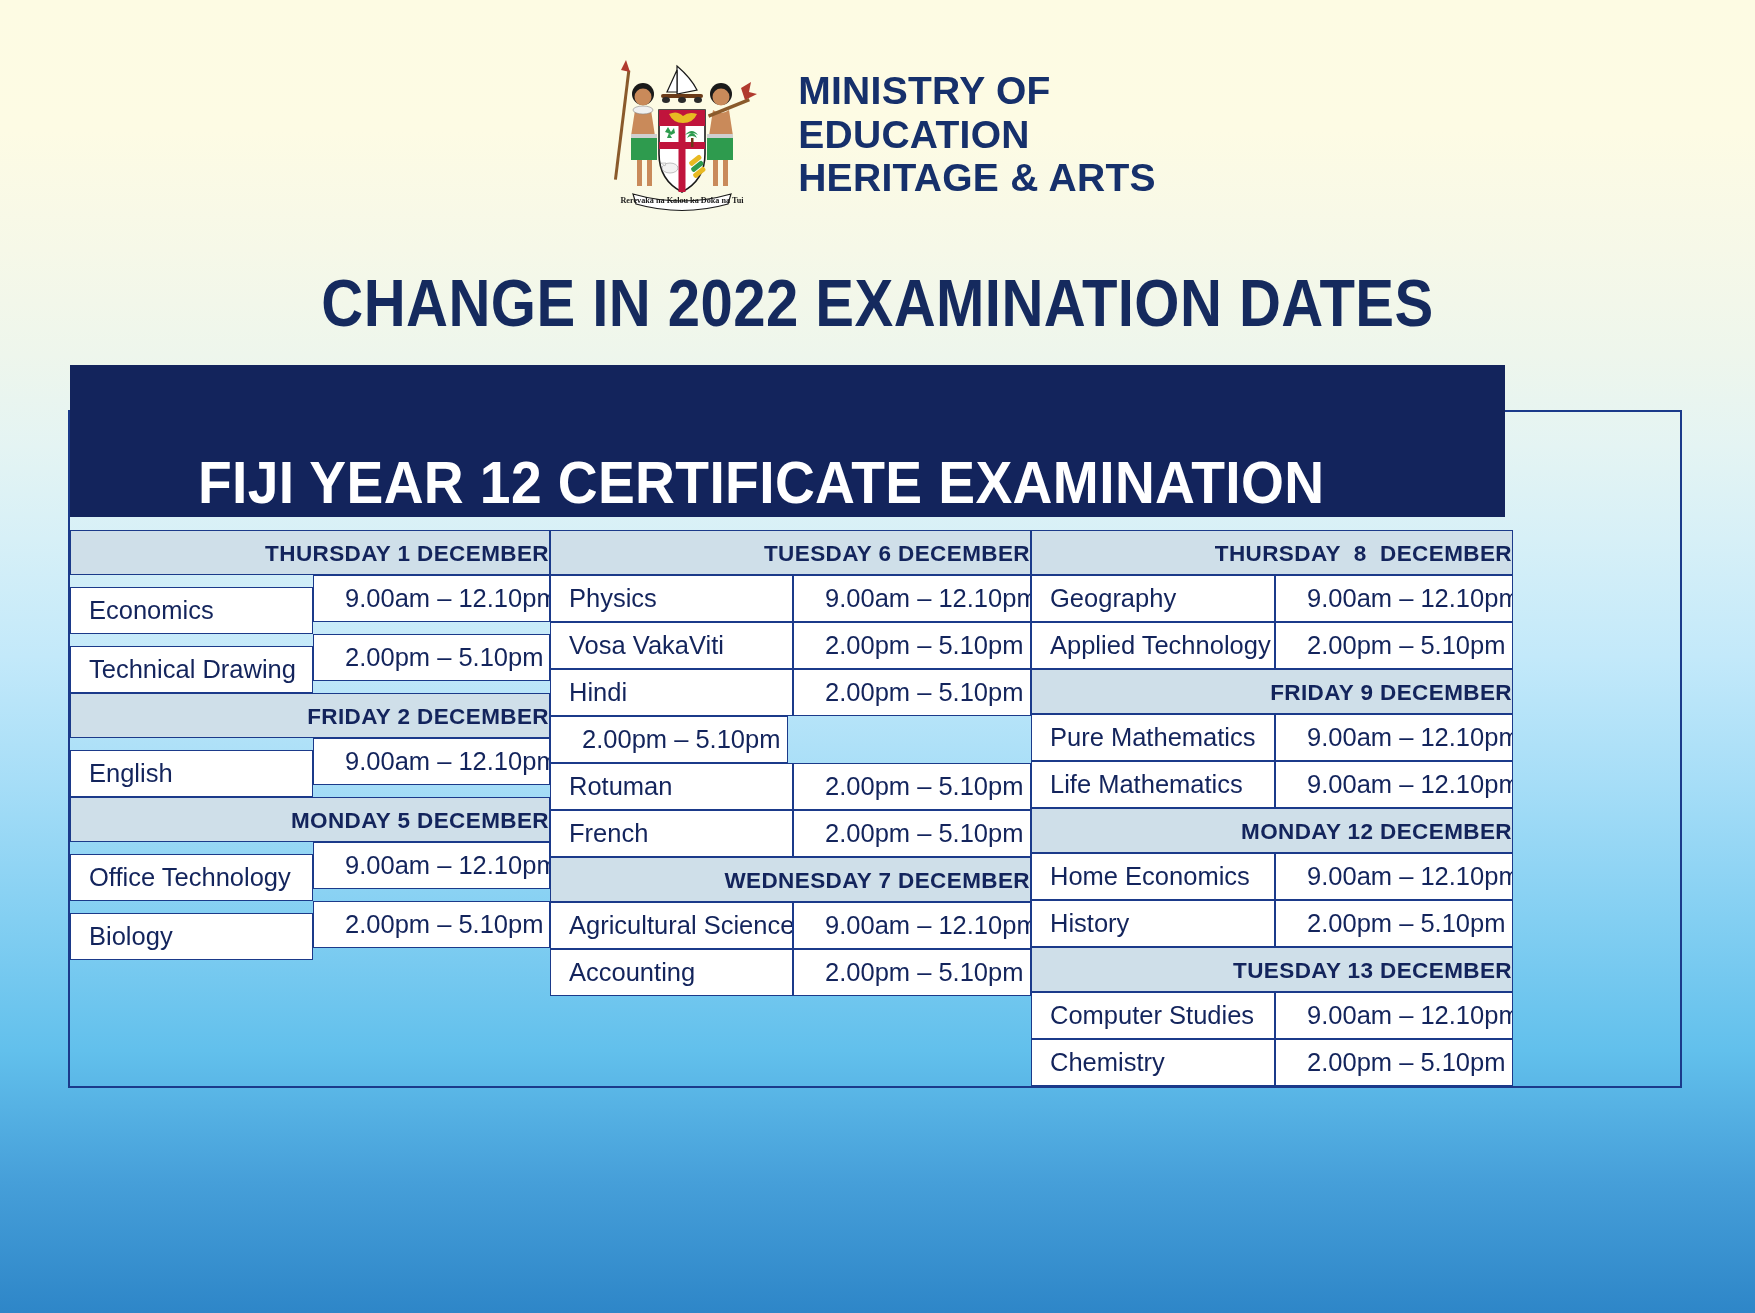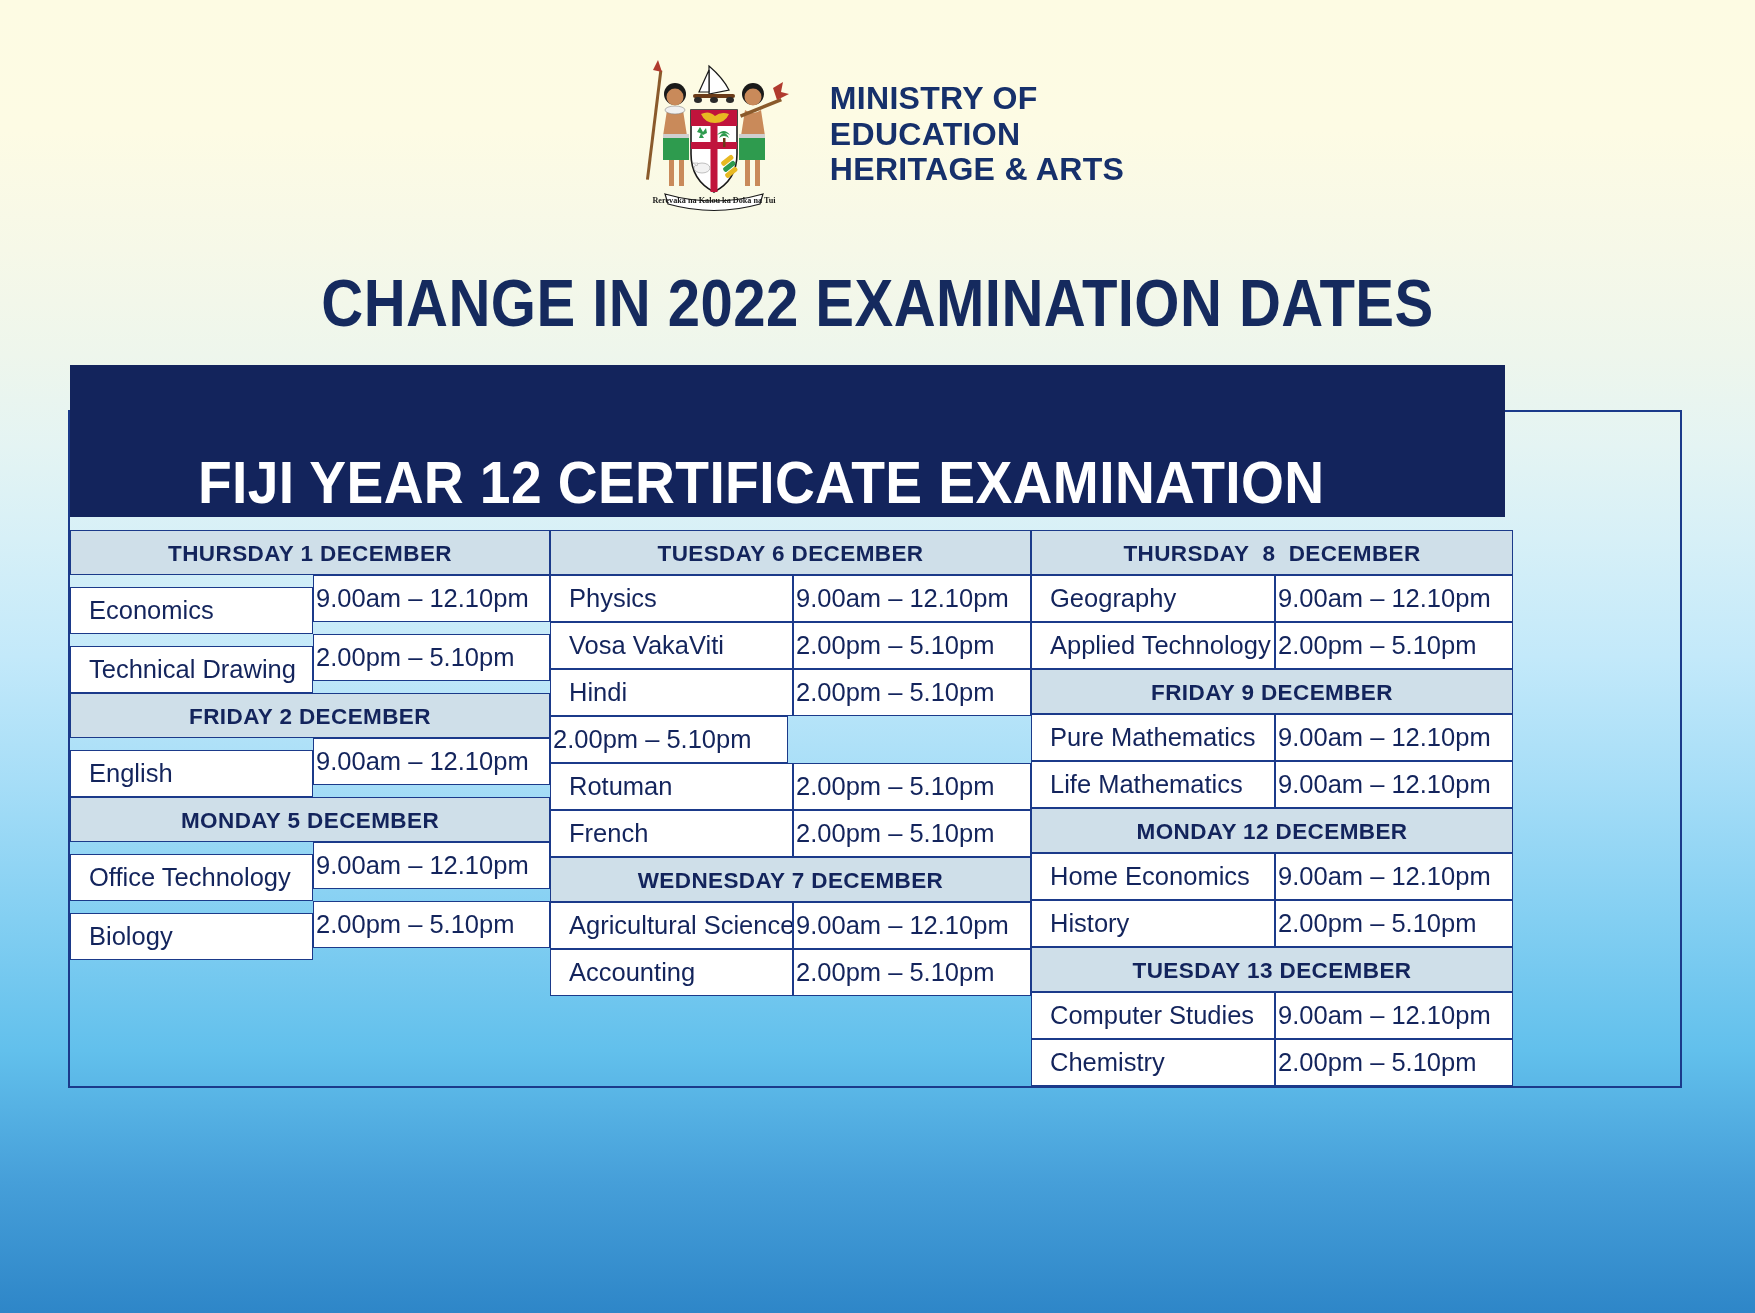--- a/index.html
+++ b/index.html
@@ -22,21 +22,21 @@
     position:relative;
   }
 
   
   #logo-row{
     position:absolute;left:0;right:0;top:52px;
     display:flex;align-items:center;justify-content:center;gap:34px;
   }
   #crest{width:165px;height:165px;flex:0 0 auto;position:relative;}
   #ministry-name{
-    color:#16306b;font-weight:bold;font-size:32px;line-height:1.12;
+    color:#16306b;font-weight:bold;font-size:39px;line-height:1.12;
     letter-spacing:.3px;
     font-family:"Liberation Sans", sans-serif;
   }
   #ministry-name div{white-space:nowrap;}
 
   
   #main-title{
     position:absolute;left:0;right:0;top:265px;
     text-align:center;
     color:#152a5e;
@@ -100,25 +100,25 @@
   .subj,.time{
     background:#ffffff;
     color:#13245c;
     font-size:25.5px;
     height:47px;line-height:45px;
     border:1.5px solid #1b3a8a;
     box-sizing:border-box;
     overflow:hidden;white-space:nowrap;
   }
   .subj{padding-left:18px;}
-  .time{padding-left:2px;}
+  .time{padding-left:31px;}
   .c1 .subj{width:243px;margin-top:12px;} .c1 .time{width:237px;}
   .c2 .subj{width:243px;} .c2 .time{width:238px;}
   .c3 .subj{width:244px;} .c3 .time{width:238px;}
-  .dayhdr{width:100%;}
+  .dayhdr{width:100%;text-align:right;}
 </style>
 </head>
 <body>
 
 <div id="logo-row">
 
   <div id="crest">
     <svg viewBox="0 0 165 165" width="165" height="165" aria-hidden="true">
 
       <g>

